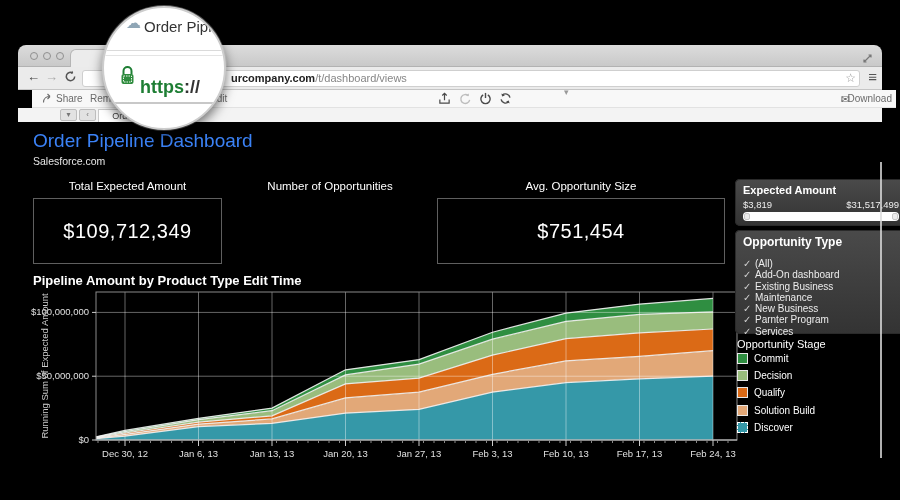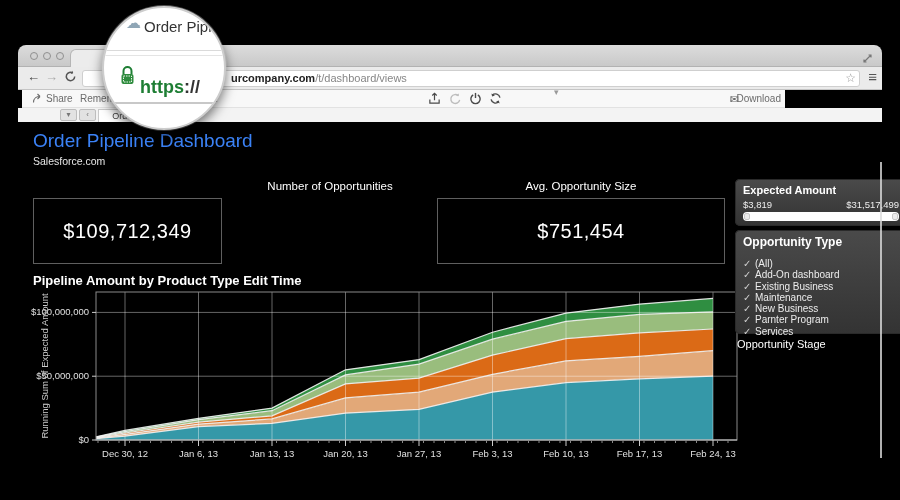--- a/index.html
+++ b/index.html
@@ -25,21 +25,21 @@
           border-bottom:1px solid #c5c5c5;}
   .navbtn{position:absolute;top:2px;font-size:13px;color:#444;}
   .urlfield{position:absolute;left:64px;top:3px;width:778px;height:17px;background:#fff;
             border:1px solid #cfcfcf;border-radius:3px;font-size:11px;line-height:15px;
             white-space:nowrap;overflow:hidden;padding-left:148px;color:#333;}
   .urlfield .bold{font-weight:bold;color:#222;margin-top:24px;}
   .urlfield .path{color:#868686;}
   .star{position:absolute;right:26px;top:4px;font-size:12px;color:#9a9a9a;line-height:14px;}
   .menu{position:absolute;right:5px;top:1px;font-size:15px;color:#555;font-weight:bold;}
 
-  .vizbar{position:absolute;left:4px;top:45px;width:763px;height:18px;background:#f8f8f8;
+  .vizbar{position:absolute;left:14px;top:45px;width:864px;height:18px;background:#f8f8f8;
           border-bottom:1px solid #e2e2e2;font-size:10px;color:#6b6b6b;}
   .vizbar .item{position:absolute;top:3px;}
   .vizicon{position:absolute;top:2px;width:14px;height:14px;}
   .collapse{position:absolute;left:532px;top:-3px;color:#999;font-size:9px;}
 
   .sheetrow{position:absolute;left:0;top:63px;width:864px;height:14px;background:#f3f3f3;}
   .sheetbtn{position:absolute;top:1px;width:17px;height:12px;background:#e2e2e2;
             border:1px solid #bdbdbd;border-radius:2px;font-size:8px;color:#777;
             text-align:center;line-height:10px;}
   .sheettab{position:absolute;left:80px;top:1px;width:82px;height:13px;background:#fff;
@@ -167,20 +167,21 @@
     <div class="sheetrow">
       <div class="sheetbtn" style="left:42px">▾</div>
       <div class="sheetbtn" style="left:61px">‹</div>
       <div class="sheettab">Orderber_me</div>
     </div>
 
     <div class="dash">
       <div class="dtitle">Order Pipeline Dashboard</div>
       <div class="dsub">Salesforce.com</div>
 
+      <div class="kpilabel" style="left:15px;width:189px">Total Expected Amount</div>
       <div class="kpilabel" style="left:212px;width:200px">Number of Opportunities</div>
       <div class="kpilabel" style="left:419px;width:288px">Avg. Opportunity Size</div>
       <div class="kpibox" style="left:15px;width:189px">$109,712,349</div>
       <div class="kpibox" style="left:419px;width:288px">$751,454</div>
 
       <div class="ctitle">Pipeline Amount by Product Type Edit Time</div>
       <svg class="chart" style="position:absolute;left:0;top:166px" width="740" height="188">
           <polygon points="78,150.7 107,148.2 180.5,138.6 254,135.4 327.5,125.2 401,121.4 474.5,104.2 548,94.6 621.5,90.8 695,88.2 695,152.0 621.5,152.0 548,152.0 474.5,152.0 401,152.0 327.5,152.0 254,152.0 180.5,152.0 107,152.0 78,152.0" fill="#3598a8"></polygon>
           <polygon points="78,150.1 107,146.3 180.5,136.1 254,130.9 327.5,109.9 401,104.2 474.5,86.3 548,72.9 621.5,68.4 695,62.7 695,88.2 621.5,90.8 548,94.6 474.5,104.2 401,121.4 327.5,125.2 254,135.4 180.5,138.6 107,148.2 78,150.7" fill="#e2a878"></polygon>
           <polygon points="78,149.6 107,145.0 180.5,134.1 254,127.8 327.5,95.9 401,90.1 474.5,67.2 548,50.6 621.5,44.8 695,41.0 695,62.7 621.5,68.4 548,72.9 474.5,86.3 401,104.2 327.5,109.9 254,130.9 180.5,136.1 107,146.3 78,150.1" fill="#db6a16"></polygon>
@@ -311,20 +312,27 @@
             <div class="opt"><span class="ck">✓</span><span>Add-On dashboard</span></div>
             <div class="opt"><span class="ck">✓</span><span>Existing Business</span></div>
             <div class="opt"><span class="ck">✓</span><span>Maintenance</span></div>
             <div class="opt"><span class="ck">✓</span><span>New Business</span></div>
             <div class="opt"><span class="ck">✓</span><span>Parnter Program</span></div>
             <div class="opt"><span class="ck">✓</span><span>Services</span></div>
           </div>
       </div>
 
       <div class="ltitle">Opportunity Stage</div>
+      <div class="lItems">
+          <div class="lrow"><span class="lsw" style="background: rgb(47, 142, 65);"></span><span>Commit</span></div>
+          <div class="lrow"><span class="lsw" style="background: rgb(153, 189, 125);"></span><span>Decision</span></div>
+          <div class="lrow"><span class="lsw" style="background: rgb(219, 106, 22);"></span><span>Qualify</span></div>
+          <div class="lrow"><span class="lsw" style="background: rgb(226, 168, 120);"></span><span>Solution Build</span></div>
+          <div class="lrow"><span class="lsw sel" style="background: rgb(53, 152, 168);"></span><span>Discover</span></div>
+        </div>
 
       <div class="scrollbar"></div>
     </div>
   </div>
 
   <div class="bubble">
     <span class="bub-cloud">☁</span>
     <span class="bub-tabtext">Order Pipli</span>
     <div class="bub-line1"></div>
     <div class="bub-line2"></div>

